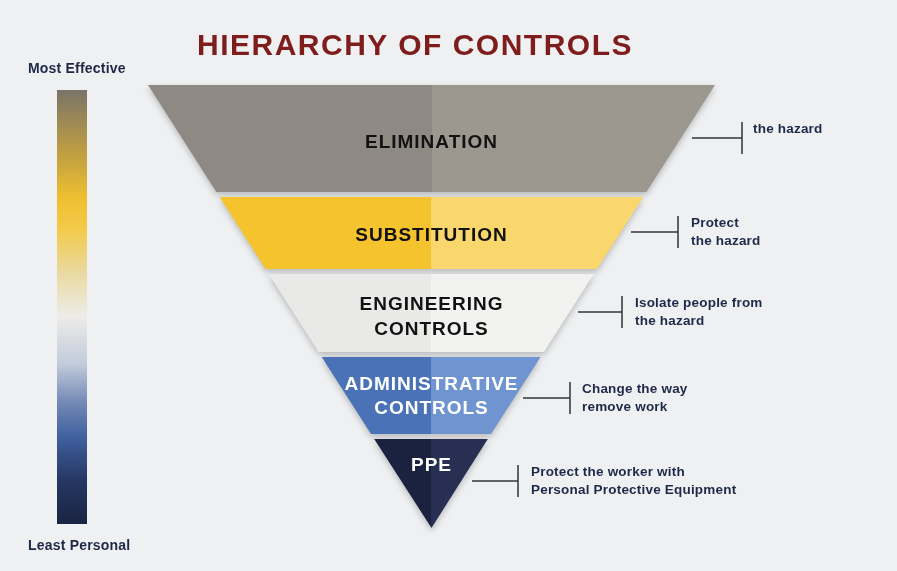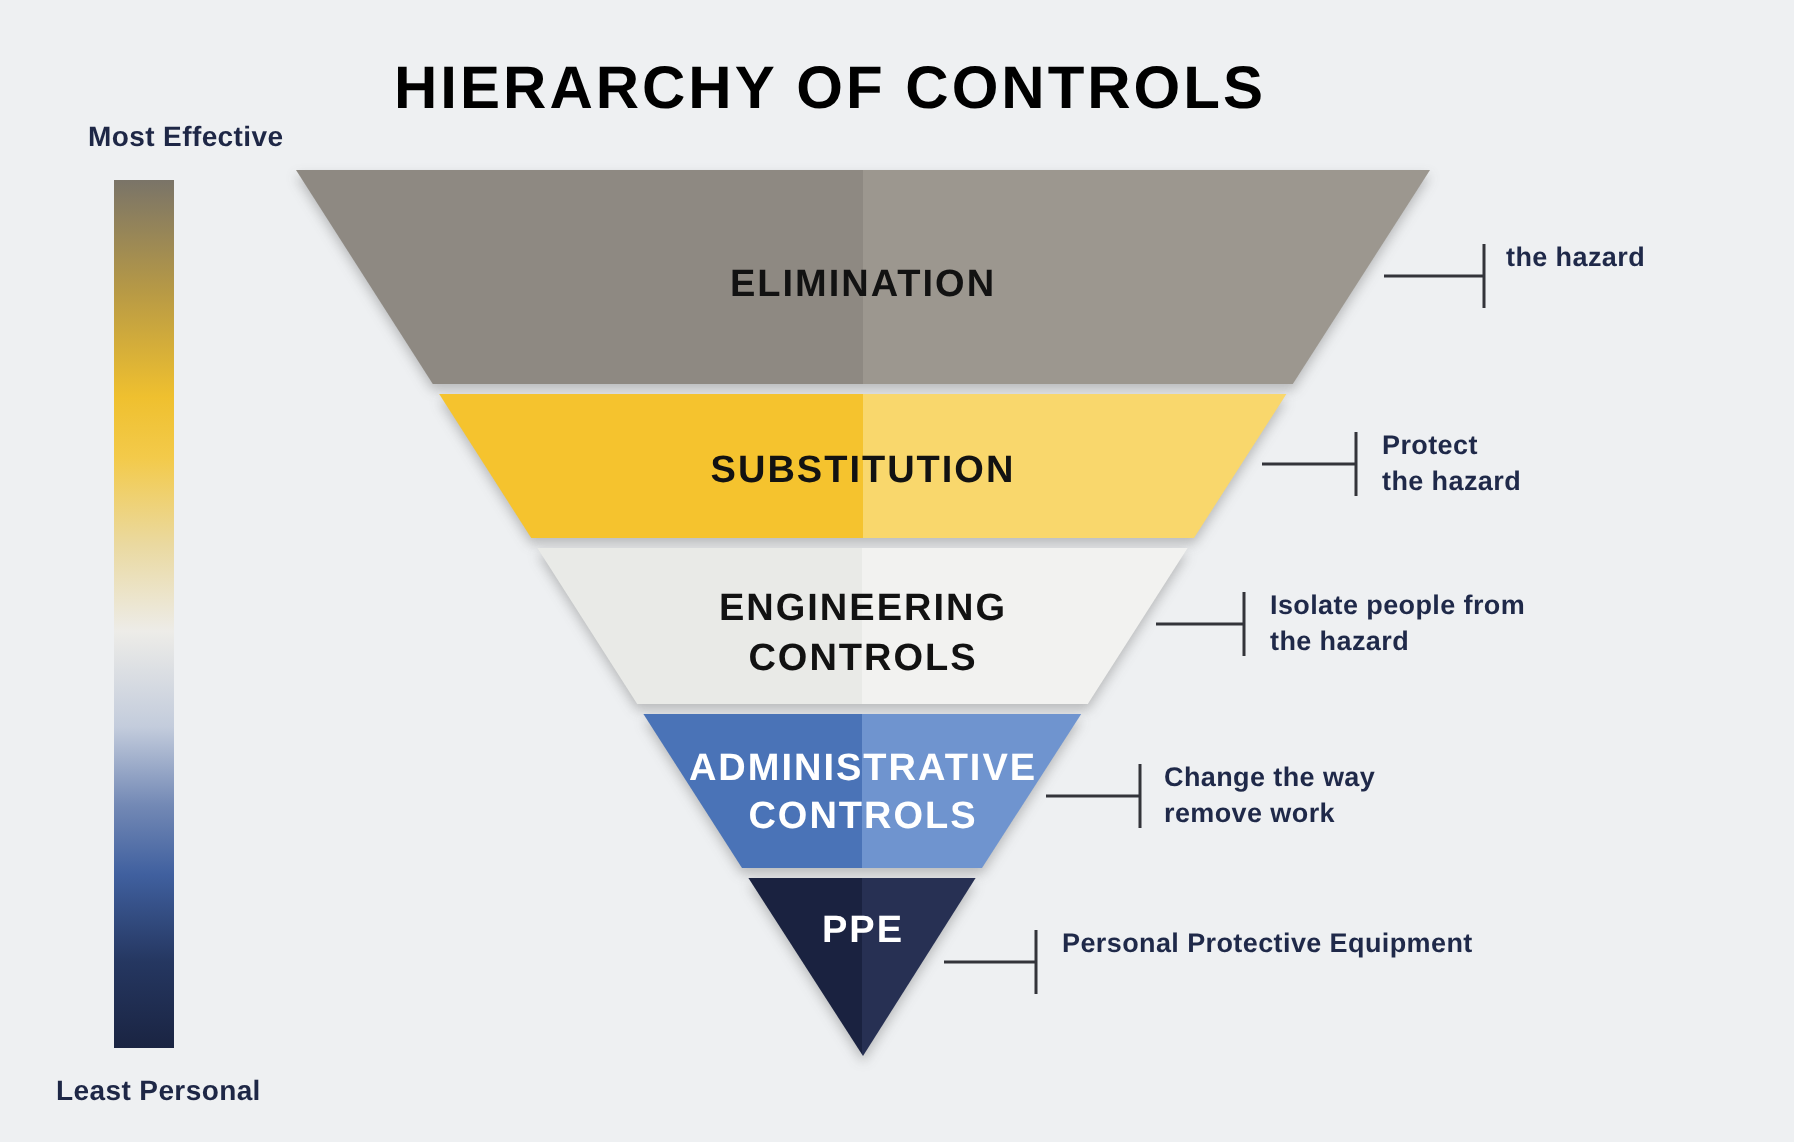--- a/index.html
+++ b/index.html
@@ -7,28 +7,28 @@
     position:relative;
     width:897px;height:571px;
     background:#eef0f2;
     font-family:"Liberation Sans", sans-serif;
     overflow:hidden;
   }
   .title{
     position:absolute;left:115px;top:28px;width:600px;
     text-align:center;
     font-size:30px;font-weight:bold;letter-spacing:1.5px;
-    color:#000000;
+    color:#7f1d1d;
   }
   .scale-label{
     position:absolute;
     font-size:14px;font-weight:bold;color:#1e2746;
     letter-spacing:0.2px;
   }
-  .scale-label.top{left:44px;top:60px;}
+  .scale-label.top{left:28px;top:60px;}
   .scale-label.bottom{left:28px;top:537px;}
   .gradient-bar{
     position:absolute;left:57px;top:90px;width:30px;height:434px;
     background:linear-gradient(180deg,
       #7a7468 0%, #b89a45 13%, #efc02f 25%, #f3ca4a 32%,
       #ead9a0 42%, #edece8 52%, #c3ccdc 63%, #7389b5 72%,
       #40609f 80%, #253761 90%, #1a2442 100%);
   }
   svg.pyramid{position:absolute;left:0;top:0;}
   .seg{filter:drop-shadow(0px 3px 3px rgba(60,60,60,0.30));}
@@ -136,16 +136,17 @@
   </div>
   <div class="annotation" style="left:635px;top:294px">
     <div>Isolate people from</div>
     <div>the hazard</div>
   </div>
   <div class="annotation" style="left:582px;top:380px">
     <div>Change the way</div>
     <div>remove work</div>
   </div>
   <div class="annotation" style="left:531px;top:463px">
+    <div>Protect the worker with</div>
     <div>Personal Protective Equipment</div>
   </div>
 
 </div>
 
 </body></html>

